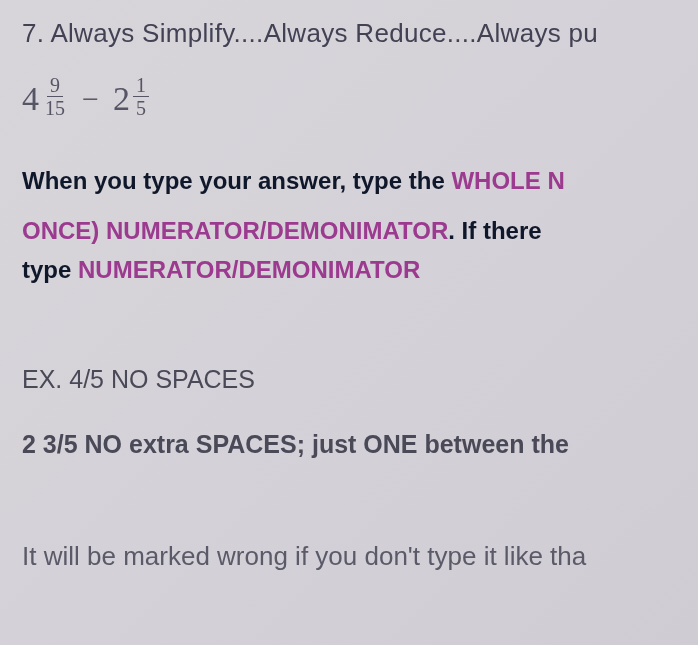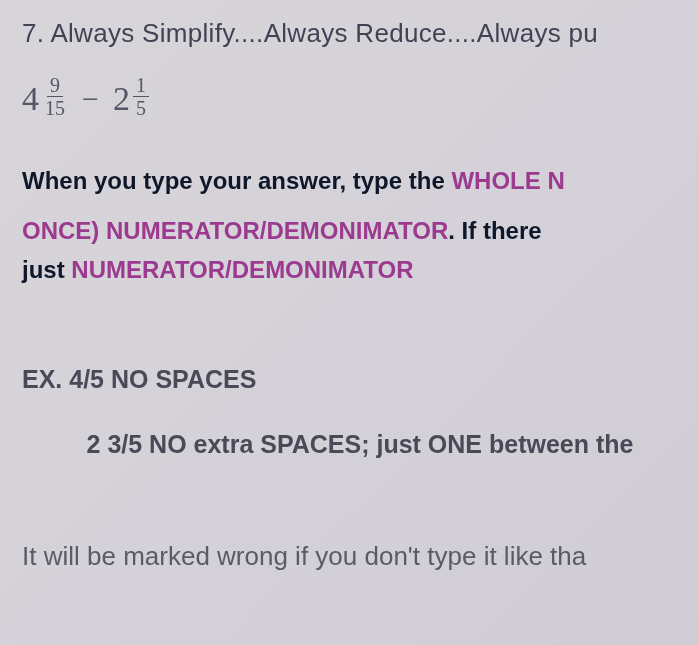--- a/index.html
+++ b/index.html
@@ -73,31 +73,30 @@
       color: #9b3a8f;
     }
     .block2 {
       margin-top: 13px;
     }
     .block3 {
       margin-top: 76px;
     }
     .ex-line {
       font-size: 25px;
-      font-weight: bold;
+      font-weight: normal;
       color: #4a4958;
     }
     .block4 {
       margin-top: 36px;
     }
     .ex-line2 {
       font-size: 25px;
       font-weight: bold;
       color: #4a4958;
-      text-align: center;
     }
     .block5 {
       margin-top: 82px;
     }
     .footer-line {
       font-size: 26px;
       font-weight: 500;
       color: #5b5a68;
       font-style: normal;
     }
@@ -128,21 +127,21 @@
   </span>
 </div>
 
 <div class="instruction-line">
   <span class="dark-text">When you type your answer, type the </span><span class="purple-text">WHOLE N</span>
 </div>
 <div class="instruction-line block2">
   <span class="purple-text">ONCE) NUMERATOR/DEMONIMATOR</span><span class="dark-text">.  If there</span>
 </div>
 <div class="instruction-line">
-  <span class="dark-text">just </span><span class="purple-text">NUMERATOR/DEMONIMATOR</span>
+  <span class="dark-text">type </span><span class="purple-text">NUMERATOR/DEMONIMATOR</span>
 </div>
 
 <div class="block3">
   <div class="ex-line">EX.  4/5   NO SPACES</div>
 </div>
 
 <div class="block4">
   <div class="ex-line2">2 3/5   NO extra SPACES; just ONE between the</div>
 </div>
 

